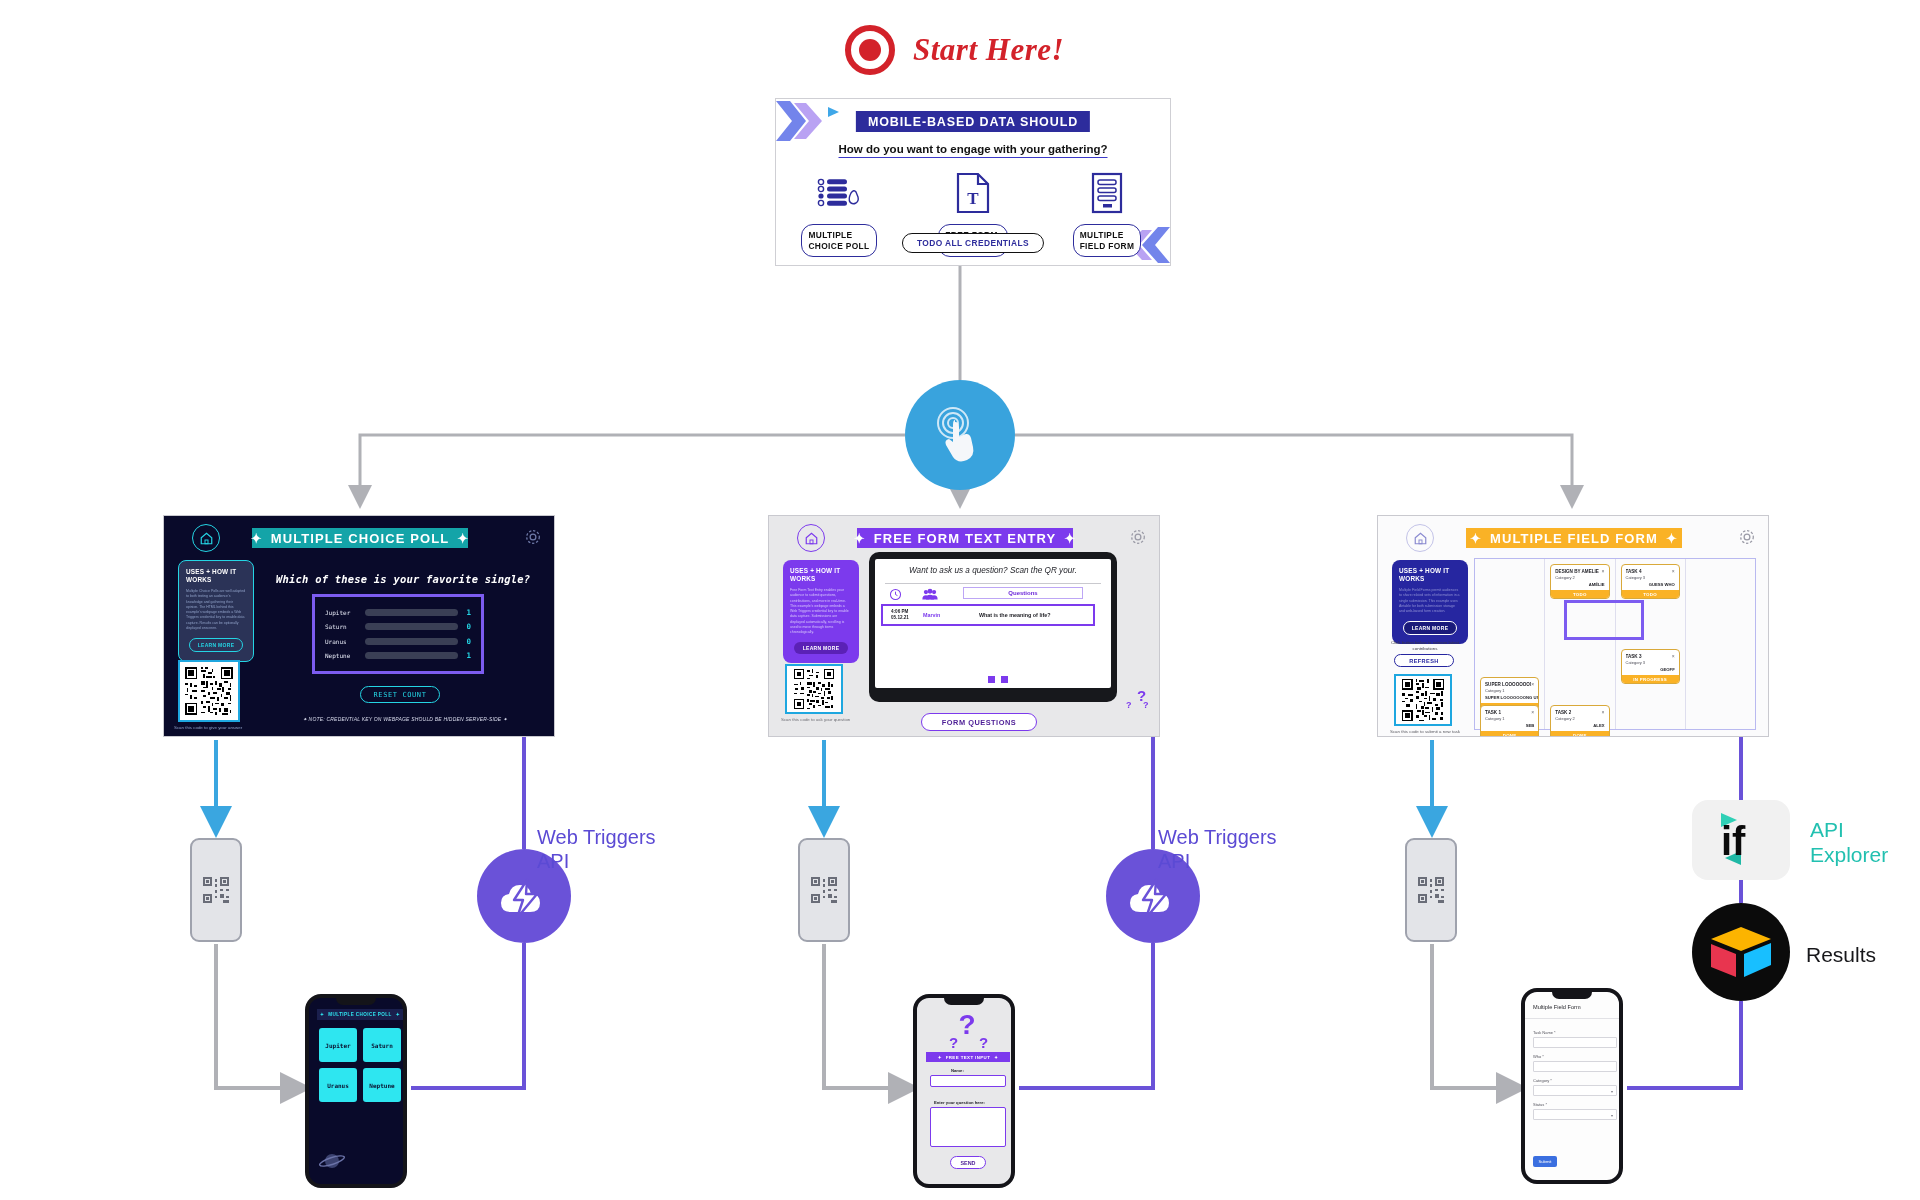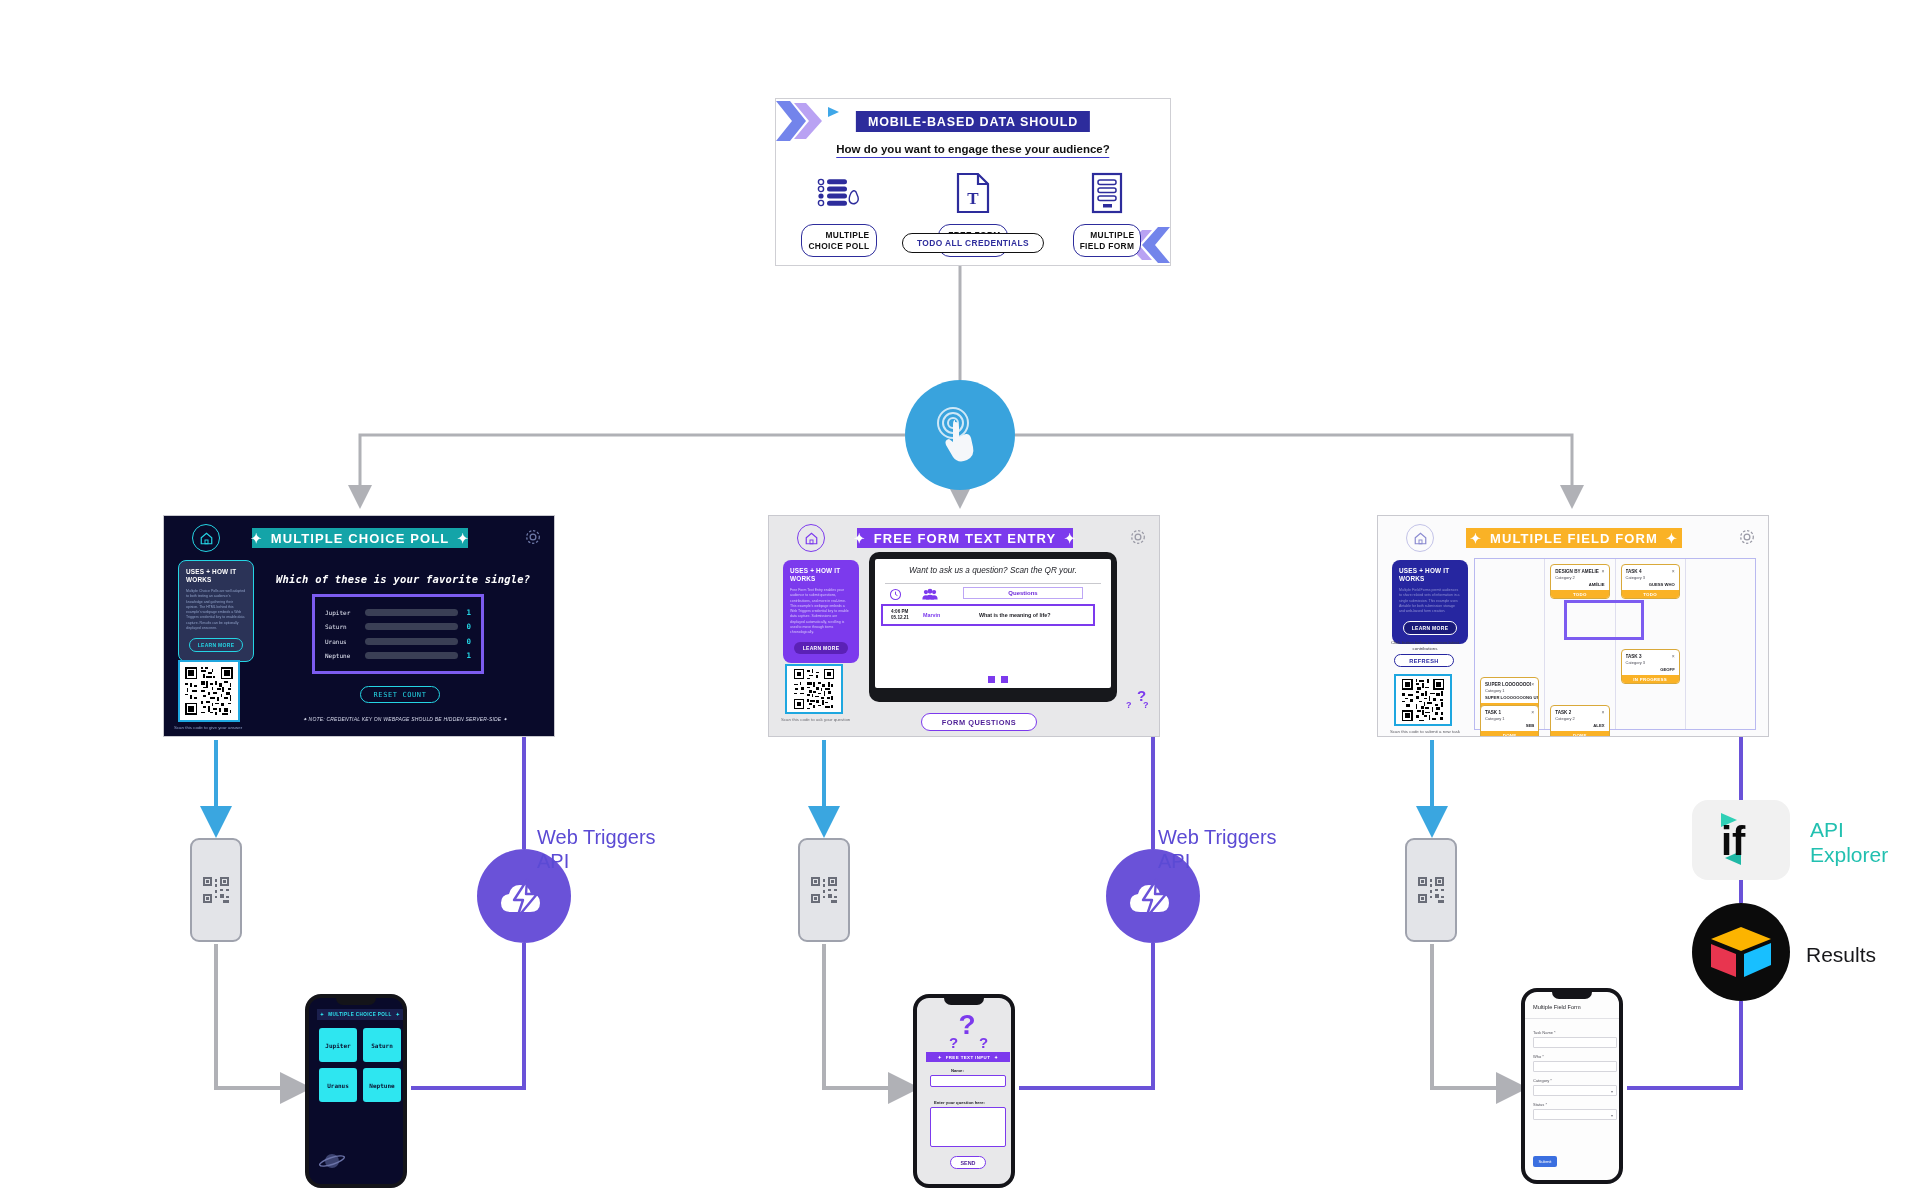--- a/index.html
+++ b/index.html
@@ -40,21 +40,21 @@
     position: absolute; left: 50%; top: 44px; transform: translateX(-50%);
     font-size: 11.5px; font-weight: bold; color: #111; white-space: nowrap;
     border-bottom: 1.6px solid #3b39c9; padding-bottom: 2px;
   }
   .opt-row { position: absolute; top: 72px; left: 0; width: 100%; display: flex; justify-content: center; gap: 38px; }
   .opt { width: 96px; display: flex; flex-direction: column; align-items: center; gap: 9px; }
   .opt-icon { height: 44px; display: flex; align-items: center; justify-content: center; }
   .pill {
     border: 1.6px solid #2d2c9c; border-radius: 12px; padding: 5px 6px;
     font-size: 8.4px; font-weight: bold; color: #111; line-height: 1.25;
-    text-align: right; letter-spacing: .35px; white-space: pre-line; background:#fff;
+    text-align: left; letter-spacing: .35px; white-space: pre-line; background:#fff;
   }
   #reset-credentials-button {
     position: absolute; left: 50%; bottom: 12px; transform: translateX(-50%);
     border: 1.6px solid #111; border-radius: 16px; padding: 4px 14px;
     font-size: 8.4px; font-weight: bold; color: #2d2c9c; letter-spacing: .4px; background:#fff;
   }
 
   
   #tap-hub {
     left: 905px; top: 380px; width: 110px; height: 110px; border-radius: 50%;
@@ -323,35 +323,41 @@
     <path d="M411,1088 L524,1088 L524,943" stroke="#6a52d8" stroke-width="4" fill="none"></path>
     <path d="M524,849 L524,640 L496,640" stroke="#6a52d8" stroke-width="4" fill="none" marker-end="url(#ah-purple)"></path>
     <path d="M1019,1088 L1153,1088 L1153,943" stroke="#6a52d8" stroke-width="4" fill="none"></path>
     <path d="M1153,849 L1153,618 L1100,618" stroke="#6a52d8" stroke-width="4" fill="none" marker-end="url(#ah-purple)"></path>
 
     <path d="M1627,1088 L1741,1088 L1741,1001" stroke="#6a52d8" stroke-width="4" fill="none"></path>
     <path d="M1741,903 L1741,880" stroke="#6a52d8" stroke-width="4" fill="none"></path>
     <path d="M1741,800 L1741,618 L1712,618" stroke="#6a52d8" stroke-width="4" fill="none" marker-end="url(#ah-purple)"></path>
   </svg>
 
+  <div class="abs" id="start-here">
+    <div class="target-ring">
+      <div class="target-dot"></div>
+    </div>
+    <div id="start-here-label">Start Here!</div>
+  </div>
 
   <div id="top-card" class="abs">
     <svg class="chev-tl" viewBox="0 0 70 44">
       <path d="M0,2 L14,2 L30,22 L14,42 L0,42 L16,22 Z" fill="#5b6ee8" opacity=".85"></path>
       <path d="M18,4 L30,4 L46,22 L30,40 L18,40 L33,22 Z" fill="#a88bf0" opacity=".8"></path>
       <path d="M52,8 L63,13 L52,18 Z" fill="#3fa7e8"></path>
     </svg>
     <svg class="chev-br" viewBox="0 0 62 40">
       <path d="M62,2 L50,2 L34,20 L50,38 L62,38 L47,20 Z" fill="#5b6ee8" opacity=".85"></path>
       <path d="M44,5 L34,5 L20,20 L34,35 L44,35 L31,20 Z" fill="#a88bf0" opacity=".8"></path>
       <path d="M12,12 L2,17 L12,22 Z" fill="#3fa7e8"></path>
     </svg>
 
     <div id="top-card-title">MOBILE-BASED DATA SHOULD</div>
-    <div id="top-card-question">How do you want to engage these your audience?</div>
+    <div id="top-card-question">How do you want to engage with your gathering?</div>
 
     <div class="opt-row">
       <div class="opt">
         <div class="opt-icon">
           <svg width="44" height="32" viewBox="0 0 44 32">
             <circle cx="4" cy="5" r="2.6" fill="none" stroke="#2d2c9c" stroke-width="1.4"></circle>
             <circle cx="4" cy="12" r="2.6" fill="none" stroke="#2d2c9c" stroke-width="1.4"></circle>
             <circle cx="4" cy="19" r="2.6" fill="#2d2c9c"></circle>
             <circle cx="4" cy="26" r="2.6" fill="none" stroke="#2d2c9c" stroke-width="1.4"></circle>
             <rect x="10" y="2.2" width="20" height="5" rx="2.5" fill="#2d2c9c"></rect>

